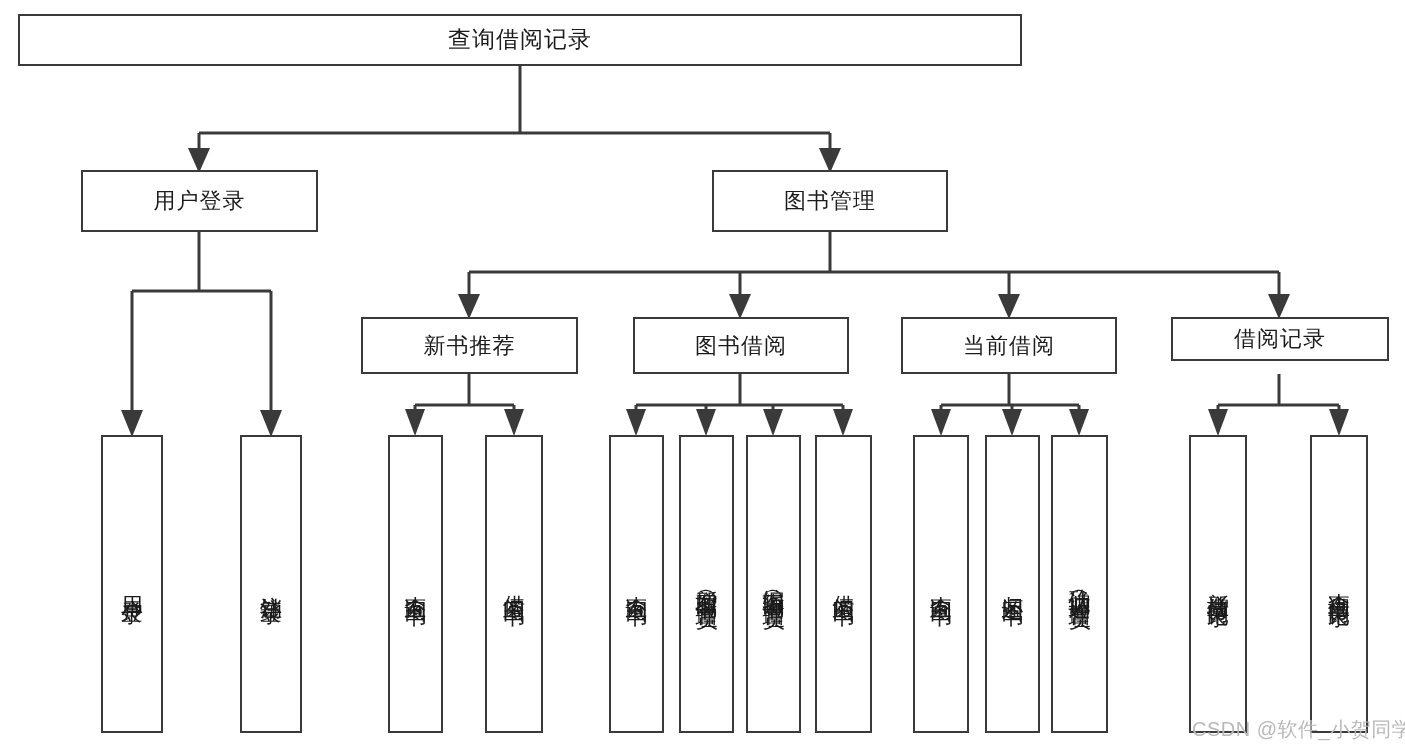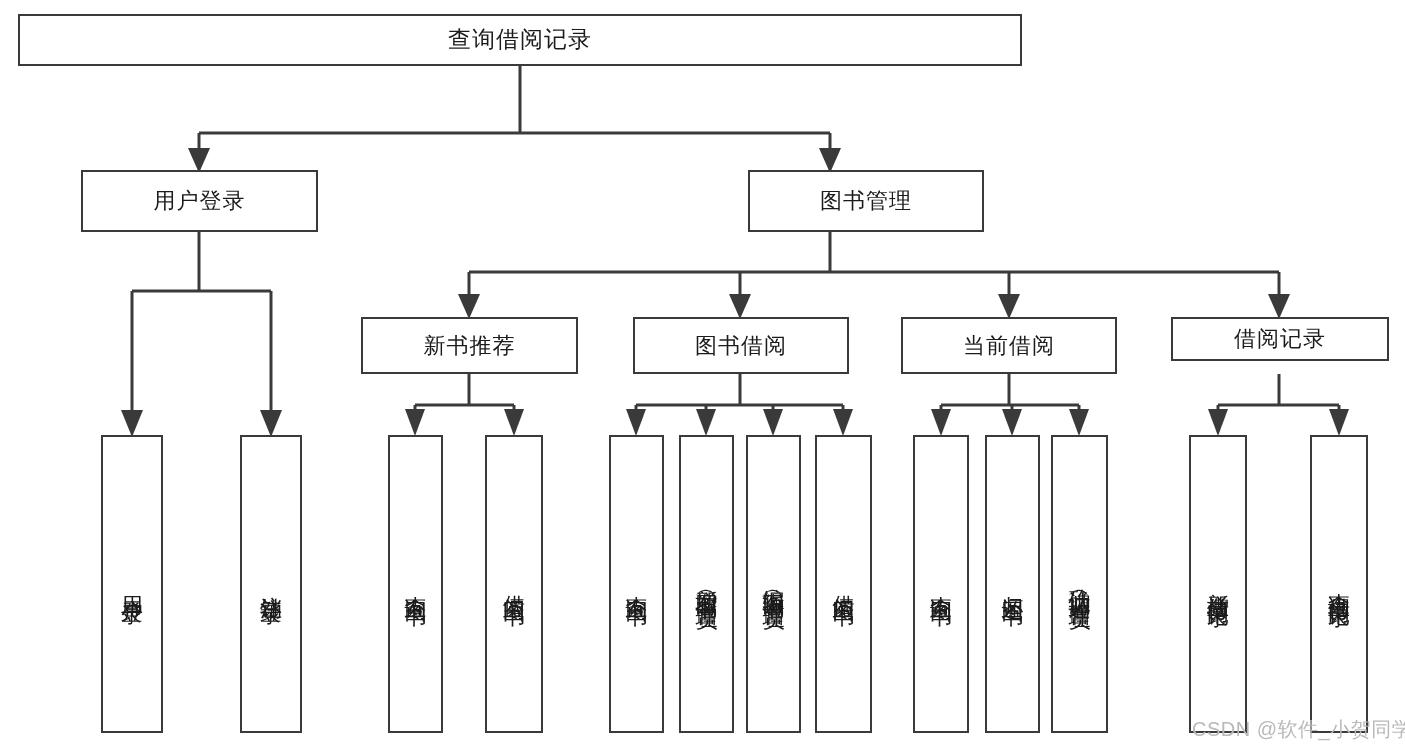--- a/index.html
+++ b/index.html
@@ -148,21 +148,21 @@
   </svg>
 
   <div class="node horiz" id="root-node" style="left:18px; top:14px; width:1004px; height:52px;">
     <span class="label">查询借阅记录</span>
   </div>
 
   <div class="node horiz" style="left:81px; top:170px; width:237px; height:62px;">
     <span class="label">用户登录</span>
   </div>
 
-  <div class="node horiz" style="left:712px; top:170px; width:236px; height:62px;margin-left:36px;">
+  <div class="node horiz" style="left:712px; top:170px; width:236px; height:62px;">
     <span class="label">图书管理</span>
   </div>
 
   <div class="node horiz" style="left:361px; top:317px; width:217px; height:57px;">
     <span class="label">新书推荐</span>
   </div>
 
   <div class="node horiz" style="left:633px; top:317px; width:216px; height:57px;">
     <span class="label">图书借阅</span>
   </div>

